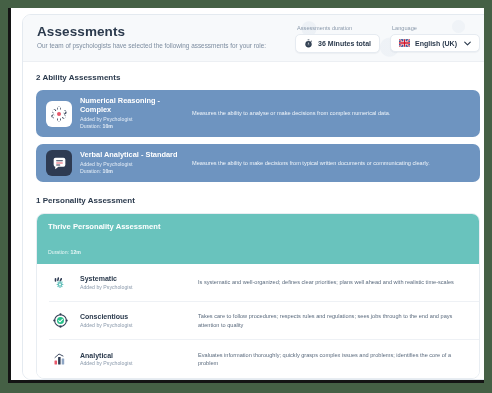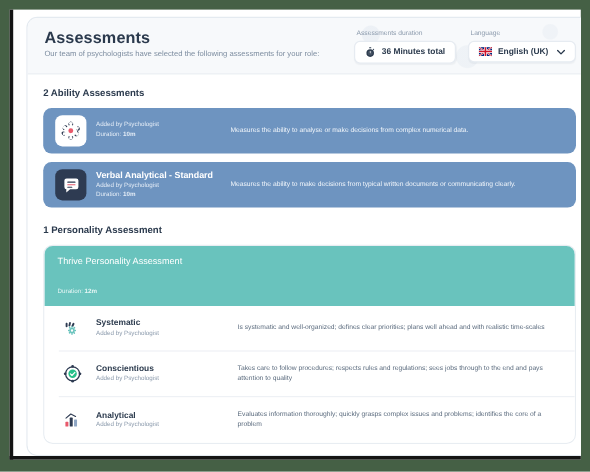--- a/index.html
+++ b/index.html
@@ -167,21 +167,21 @@
     border: 1px solid #e8edf2;
     border-radius: 8px;
     overflow: hidden;
   }
   .personality-header {
     background: #69c3bd;
     padding: 8px 11px 9px 11px;
   }
   .personality-title {
     font-size: 7.6px;
-    font-weight: normal;
+    font-weight: bold;
     color: #ffffff;
     margin-bottom: 18px;
   }
   .personality-duration {
     font-size: 5.2px;
     color: #e6f6f5;
   }
   .personality-duration b { font-weight: bold; }
 
   .trait-list { background: #ffffff; padding: 0 0 0 12px; }
@@ -284,20 +284,21 @@
               <path d="M27.3 9.5c1 1.7.6 3.6-.8 4.6-.7.5-1.6.7-2.4.5l.3-1.7a2.6 2.6 0 101.4-2.4l-.3-1.7c.6-.2 1.3-.1 1.8.7z" transform="rotate(8 24 12)"></path>
               <path d="M27 22.5c-1 1.7-3 2.2-4.5 1.3-.8-.5-1.2-1.2-1.4-2l1.7-.5a2.6 2.6 0 102.4-3l.5-1.7c.8.2 1.5.7 1.9 1.5.8 1.3.4 3-.6 4.4z" transform="rotate(-6 24 20)"></path>
               <path d="M16 29c-2 0-3.4-1.2-3.6-2.9-.1-.9.2-1.7.8-2.4l1.4 1a2.6 2.6 0 102.8 0l1.4-1c.6.7.9 1.5.8 2.4-.2 1.7-1.6 2.9-3.6 2.9z"></path>
               <path d="M4.7 22.5c-1-1.7-.6-3.6.8-4.6.7-.5 1.6-.7 2.4-.5l-.3 1.7a2.6 2.6 0 10-1.4 2.4l.3 1.7c-.6.2-1.3.1-1.8-.7z" transform="rotate(-8 8 20)"></path>
               <path d="M5 9.5c1-1.7 3-2.2 4.5-1.3.8.5 1.2 1.2 1.4 2l-1.7.5a2.6 2.6 0 10-2.4 3L6.3 15.4c-.8-.2-1.5-.7-1.9-1.5-.8-1.3-.4-3 .6-4.4z" transform="rotate(6 8 12)"></path>
             </g>
             <circle cx="16" cy="16" r="3.6" fill="#e8596b"></circle>
           </svg>
         </div>
         <div class="ability-meta">
+          <div class="ability-name">Numerical Reasoning - Complex</div>
           <div class="ability-sub">Added by Psychologist</div>
           <div class="ability-sub">
             <span>Duration:</span>
             <b>10m</b>
           </div>
         </div>
         <div class="ability-desc">Measures the ability to analyse or make decisions from complex numerical data.</div>
       </div>
 
       <div class="ability-card">

